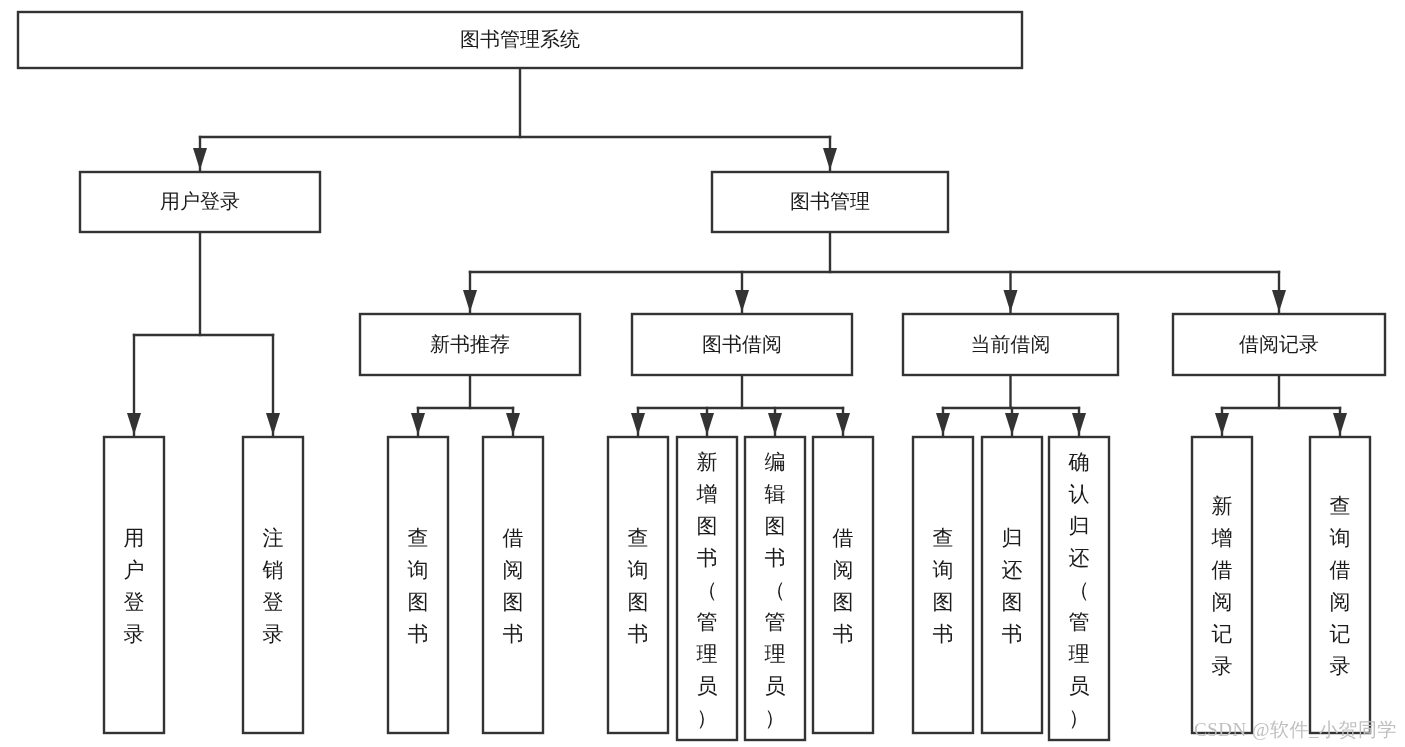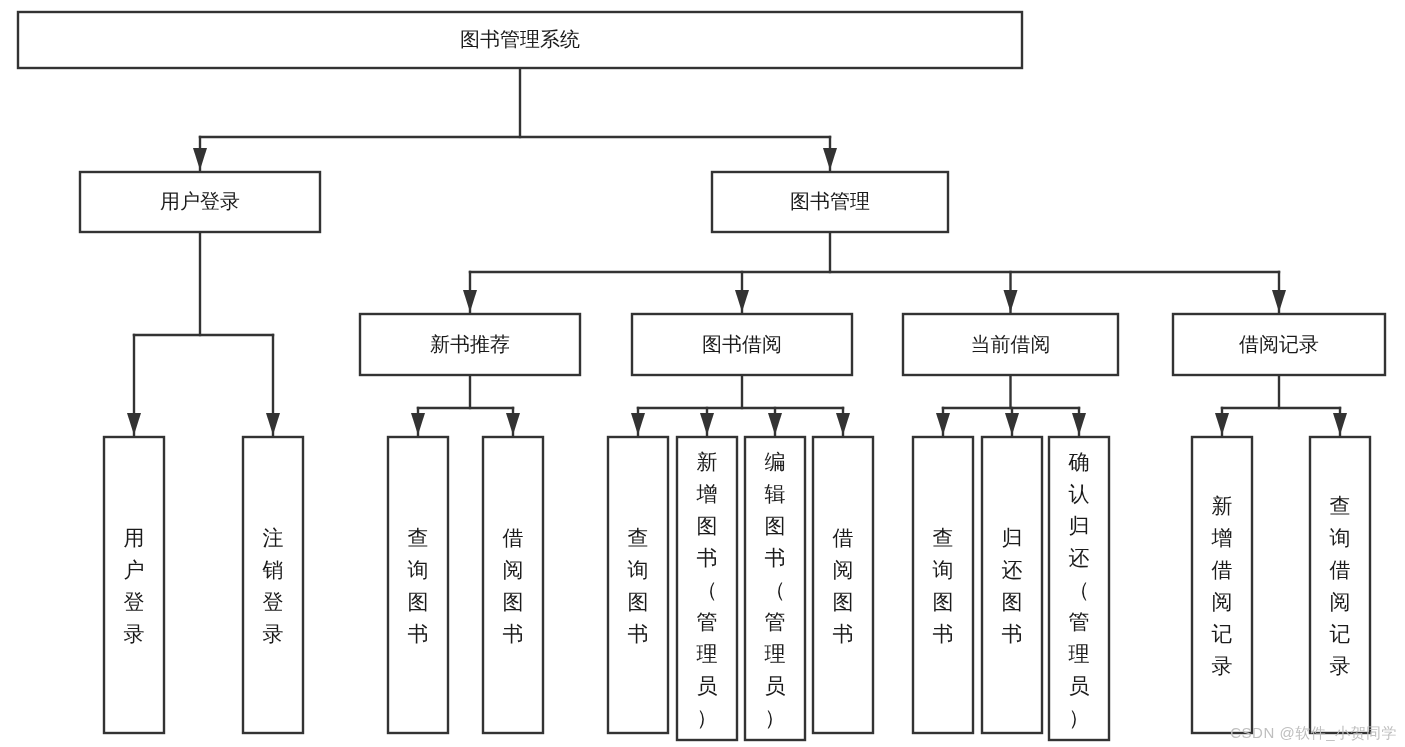--- a/index.html
+++ b/index.html
@@ -16,22 +16,22 @@
   .boxlabel-h{
     font-family:"Liberation Sans","DejaVu Sans",sans-serif;
     font-size:20px;fill:#1b1b1b;text-anchor:middle;dominant-baseline:middle;
   }
   .boxlabel-v{
     font-family:"Liberation Sans","DejaVu Sans",sans-serif;
     font-size:21px;fill:#1b1b1b;text-anchor:middle;
   }
   .watermark{
     position:absolute;right:8px;bottom:4px;
-    font-family:Liberation Sans, sans-serif;
-    font-size:15px;color:#bfbfbf;letter-spacing:.5px;white-space:nowrap;
+    font-family:Liberation Serif, serif;
+    font-size:19px;color:#bfbfbf;letter-spacing:.5px;white-space:nowrap;
     user-select:none;
   }
 </style>
 </head>
 <body>
 
 <div id="diagram-root">
   <svg id="tree" viewBox="0 0 1405 747">
     <g id="edges-layer">
         <line x1="520" y1="68" x2="520" y2="137" class="edge"></line>

